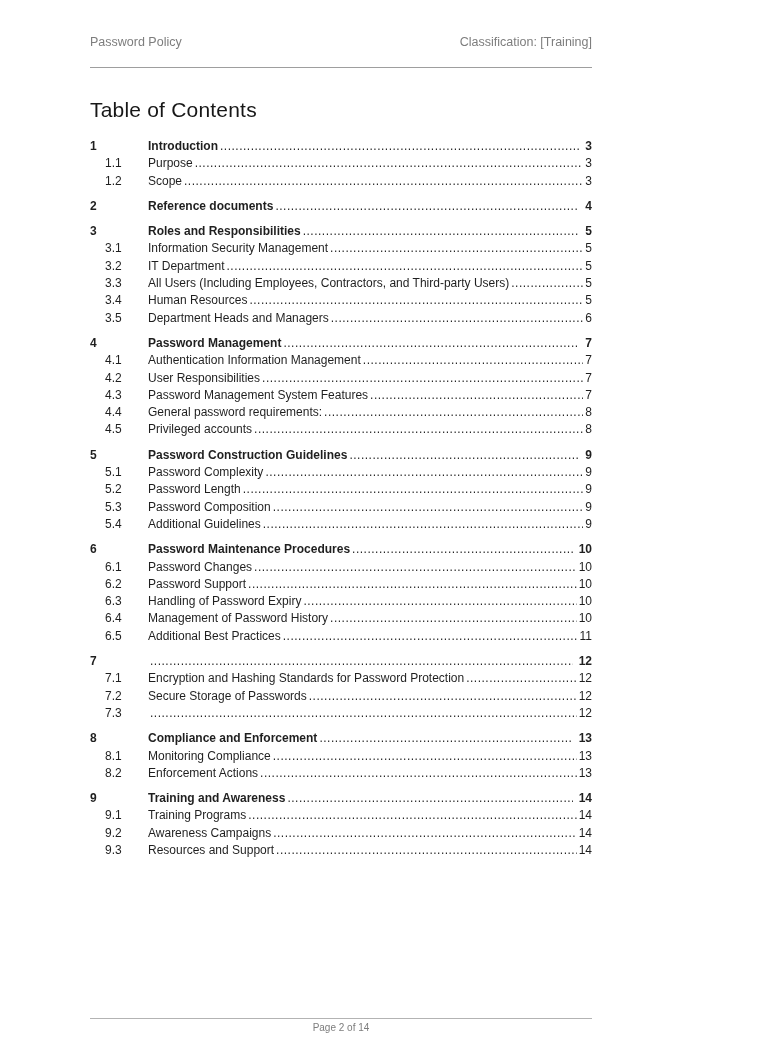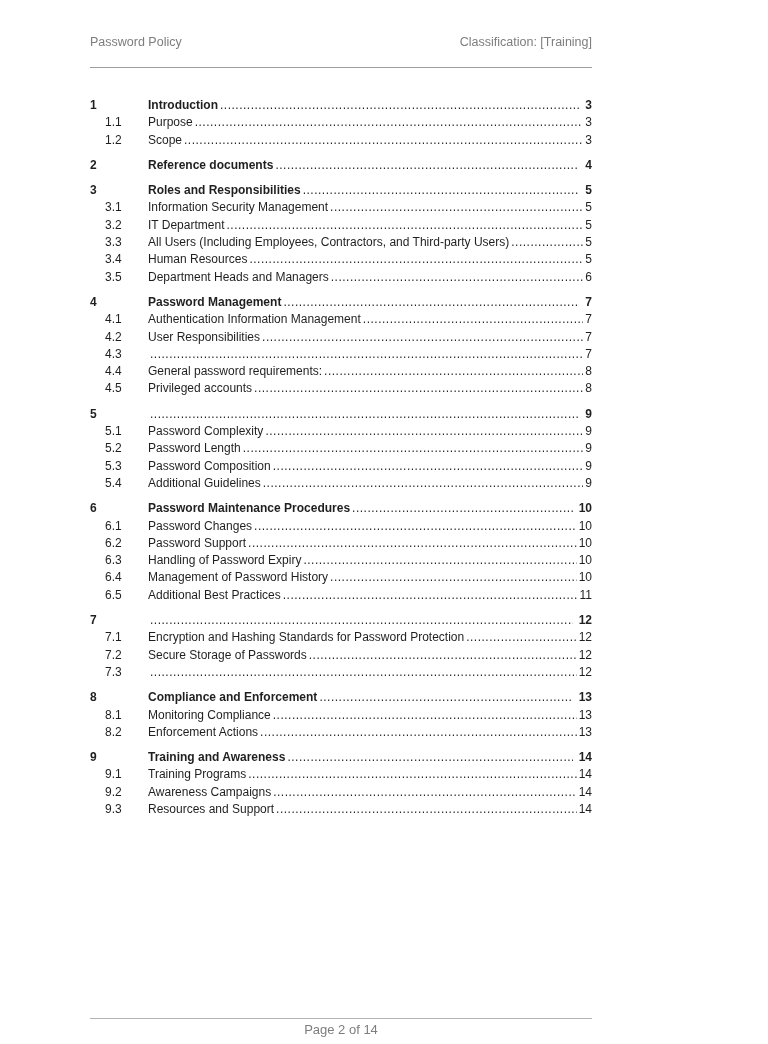--- a/index.html
+++ b/index.html
@@ -103,36 +103,37 @@
     left: 90px;
     right: 96px;
     border-top: 1px solid #b3b3b3;
   }
   .doc-footer {
     position: absolute;
     top: 1022px;
     left: 90px;
     right: 96px;
     text-align: center;
-    font-size: 13px;
+    font-size: 10px;
     color: #7d7d7d;
   }
 </style>
 </head>
 <body>
 
 <div class="page">
 
   <div class="doc-header">
     <span>Password Policy</span>
     <span>Classification: [Training]</span>
   </div>
   <div class="header-rule"></div>
 
   <div class="main">
+    <h1 class="toc-heading">Table of Contents</h1>
     <div>
         <div class="toc-section">
           <div class="toc-row lvl1">
             <span class="toc-num">1</span>
             <span class="toc-title">Introduction</span>
             <span class="toc-dots">............................................................................................................................................................................................................................................................................................................</span>
             <span class="toc-page">3</span>
           </div>
           <div class="toc-row lvl2">
             <span class="toc-num">1.1</span>
@@ -207,39 +208,41 @@
             <span class="toc-page">7</span>
           </div>
           <div class="toc-row lvl2">
             <span class="toc-num">4.2</span>
             <span class="toc-title">User Responsibilities</span>
             <span class="toc-dots">............................................................................................................................................................................................................................................................................................................</span>
             <span class="toc-page">7</span>
           </div>
           <div class="toc-row lvl2">
             <span class="toc-num">4.3</span>
+            <span class="toc-title">Password Management System Features</span>
             <span class="toc-dots">............................................................................................................................................................................................................................................................................................................</span>
             <span class="toc-page">7</span>
           </div>
           <div class="toc-row lvl2">
             <span class="toc-num">4.4</span>
             <span class="toc-title">General password requirements:</span>
             <span class="toc-dots">............................................................................................................................................................................................................................................................................................................</span>
             <span class="toc-page">8</span>
           </div>
           <div class="toc-row lvl2">
             <span class="toc-num">4.5</span>
             <span class="toc-title">Privileged accounts</span>
             <span class="toc-dots">............................................................................................................................................................................................................................................................................................................</span>
             <span class="toc-page">8</span>
           </div>
         </div>
         <div class="toc-section">
           <div class="toc-row lvl1">
             <span class="toc-num">5</span>
+            <span class="toc-title">Password Construction Guidelines</span>
             <span class="toc-dots">............................................................................................................................................................................................................................................................................................................</span>
             <span class="toc-page">9</span>
           </div>
           <div class="toc-row lvl2">
             <span class="toc-num">5.1</span>
             <span class="toc-title">Password Complexity</span>
             <span class="toc-dots">............................................................................................................................................................................................................................................................................................................</span>
             <span class="toc-page">9</span>
           </div>
           <div class="toc-row lvl2">

